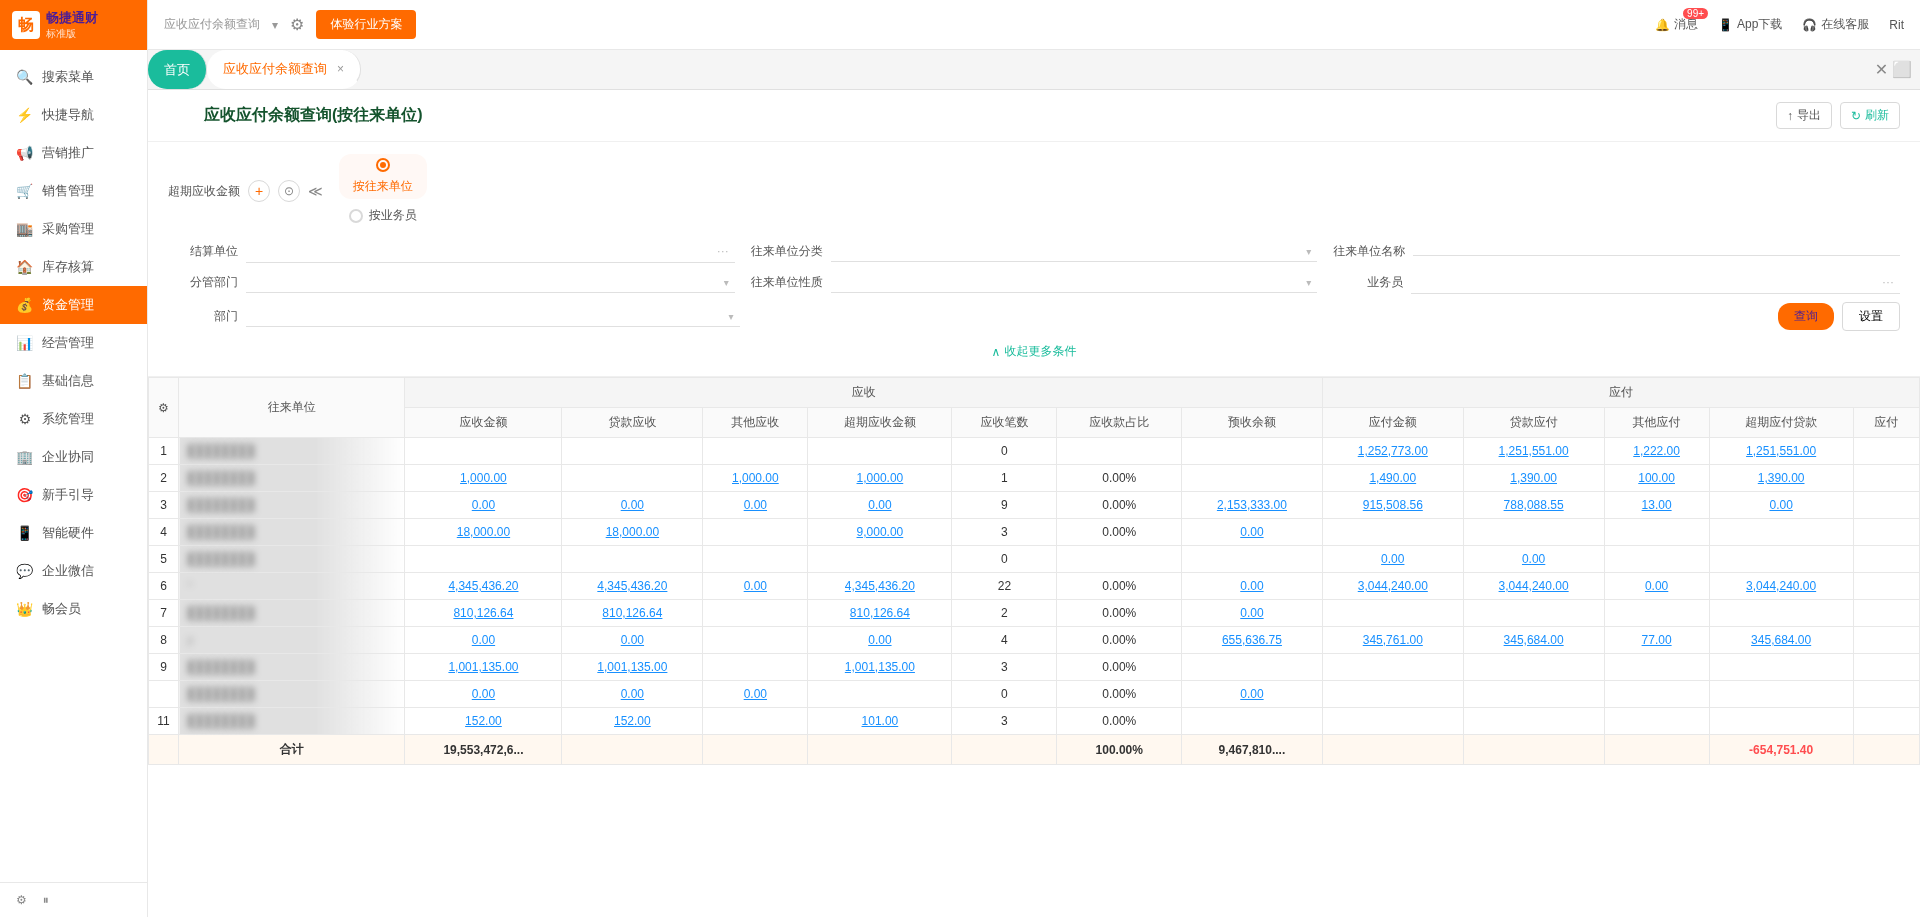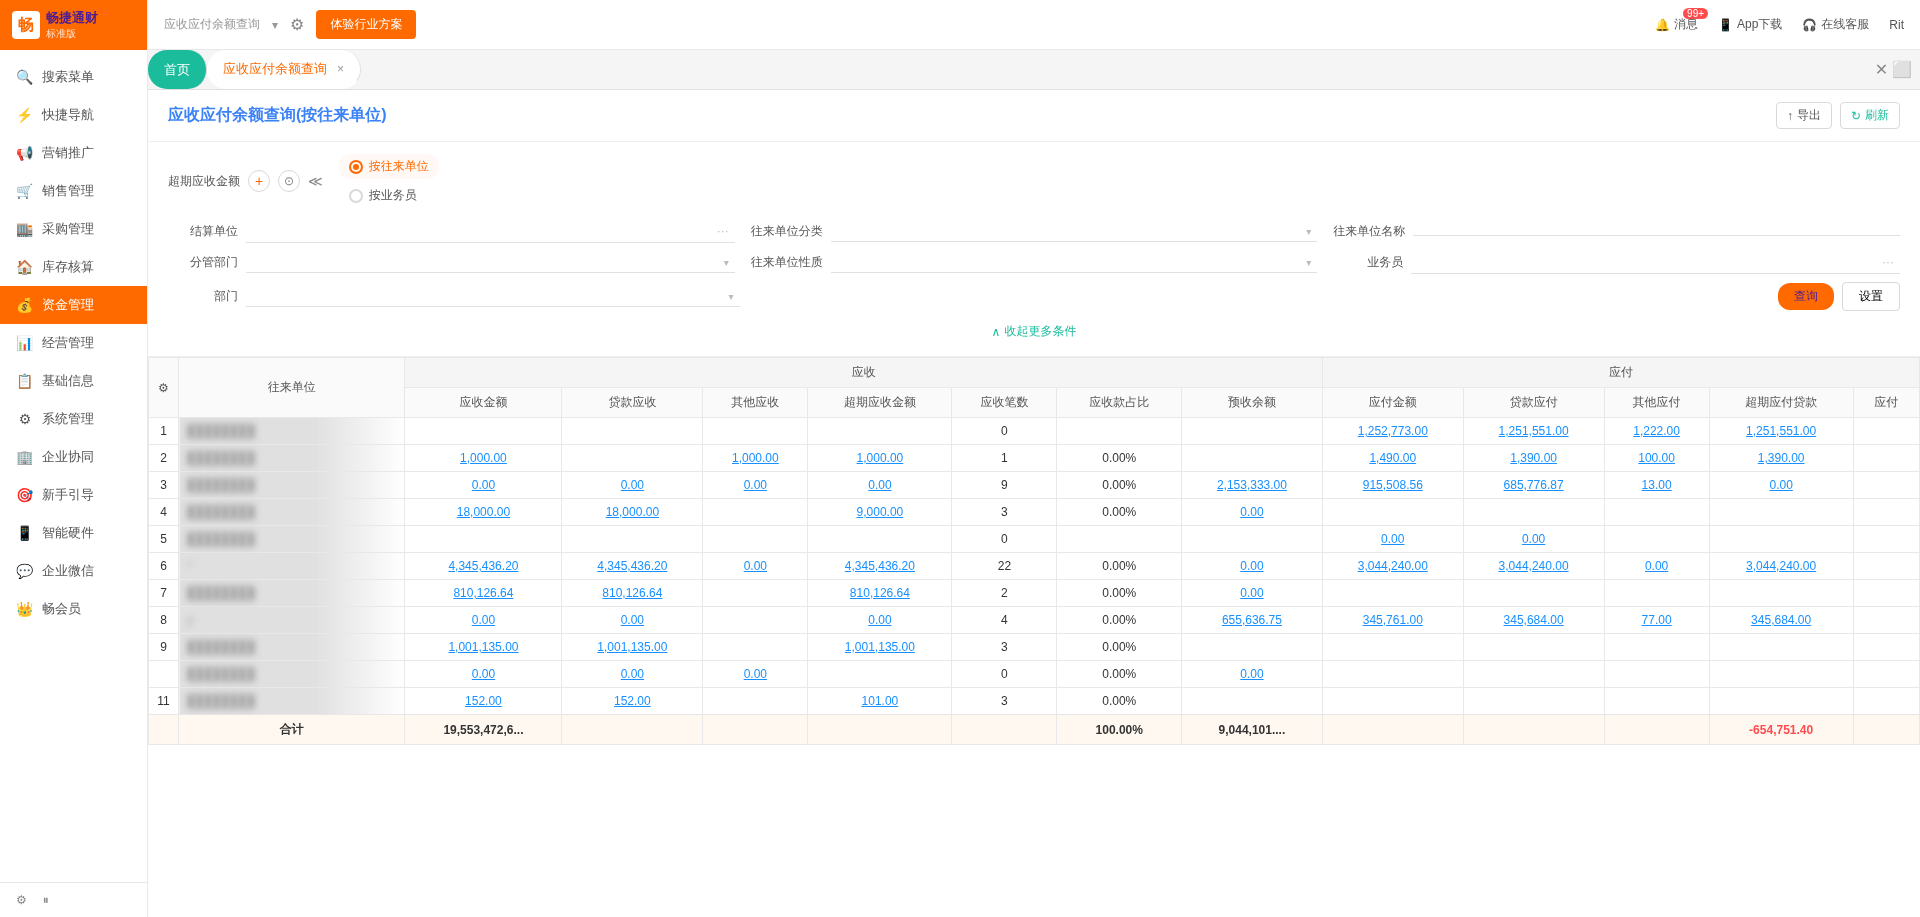--- a/index.html
+++ b/index.html
@@ -71,37 +71,37 @@
     .page-container {
       background: #fff; margin: 0; height: 100%; display: flex; flex-direction: column;
     }
 
     
     .page-header {
       padding: 12px 20px 0 20px; background: #fff;
       display: flex; align-items: center; justify-content: space-between;
       border-bottom: 1px solid #f0f0f0;
     }
-    .page-title { font-size: 16px; font-weight: bold; color: #3b82f6; padding-bottom: 12px; }
+    .page-title { font-size: 16px; font-weight: bold; color: #14532d; padding-bottom: 12px; margin-left: 36px; }
     .page-actions { display: flex; gap: 8px; padding-bottom: 12px; }
     .btn-export { background: #fff; border: 1px solid #d9d9d9; border-radius: 4px; padding: 4px 10px; font-size: 12px; cursor: pointer; color: #555; display: flex; align-items: center; gap: 4px; }
     .btn-refresh { background: #fff; border: 1px solid #d9d9d9; border-radius: 4px; padding: 4px 10px; font-size: 12px; cursor: pointer; color: #1abc9c; display: flex; align-items: center; gap: 4px; }
 
     
     .filter-area {
       padding: 12px 20px; background: #fff; border-bottom: 1px solid #f0f0f0;
     }
     .filter-top { display: flex; align-items: center; gap: 8px; margin-bottom: 12px; }
     .filter-label { font-size: 12px; color: #555; }
     .filter-add-btn { width: 22px; height: 22px; border: 1px solid #d9d9d9; border-radius: 50%; display: flex; align-items: center; justify-content: center; cursor: pointer; color: #ff6a00; font-size: 14px; }
     .filter-schema-btn { width: 22px; height: 22px; border: 1px solid #d9d9d9; border-radius: 50%; display: flex; align-items: center; justify-content: center; cursor: pointer; color: #888; font-size: 12px; }
     .filter-collapse-btn { cursor: pointer; color: #888; font-size: 14px; }
     .filter-option { 
       display: flex; align-items: center; gap: 6px; cursor: pointer;
-      padding: 4px 10px; border-radius: 12px; color: #ff6a00; background: #fff8f5; font-size: 12px;
+      padding: 4px 10px; border-radius: 12px; color: #ff6a00; background: #fff8f5; font-size: 12px; flex-direction: column;
     }
     .filter-option-radio { width: 14px; height: 14px; border-radius: 50%; border: 2px solid #ff6a00; display: flex; align-items: center; justify-content: center; }
     .filter-option-radio-inner { width: 6px; height: 6px; background: #ff6a00; border-radius: 50%; }
     .filter-option2 { display: flex; align-items: center; gap: 6px; cursor: pointer; padding: 4px 10px; border-radius: 12px; color: #555; font-size: 12px; }
     .filter-option2-radio { width: 14px; height: 14px; border-radius: 50%; border: 2px solid #d9d9d9; }
 
     .filter-row { display: flex; gap: 16px; margin-bottom: 8px; }
     .filter-item { flex: 1; display: flex; align-items: center; gap: 8px; }
     .filter-item-label { min-width: 70px; color: #555; font-size: 12px; text-align: right; }
     .filter-input {
@@ -412,21 +412,21 @@
               <td>3</td>
               <td class="company-cell" style="background: linear-gradient(90deg, rgb(224, 224, 224) 60%, transparent); color: transparent; text-shadow: rgb(170, 170, 170) 0px 0px 6px; user-select: none;">████████</td>
               <td class="link-cell">0.00</td>
               <td class="link-cell">0.00</td>
               <td class="link-cell">0.00</td>
               <td class="link-cell">0.00</td>
               <td>9</td>
               <td>0.00%</td>
               <td class="link-cell">2,153,333.00</td>
               <td class="link-cell">915,508.56</td>
-              <td class="link-cell">685,776.87</td>
+              <td class="link-cell">788,088.55</td>
               <td class="link-cell">13.00</td>
               <td class="link-cell">0.00</td>
               <td></td>
             </tr>
             <tr>
               <td>4</td>
               <td class="company-cell" style="background: linear-gradient(90deg, rgb(224, 224, 224) 60%, transparent); color: transparent; text-shadow: rgb(170, 170, 170) 0px 0px 6px; user-select: none;">████████</td>
               <td class="link-cell">18,000.00</td>
               <td class="link-cell">18,000.00</td>
               <td></td>
@@ -556,21 +556,21 @@
         <tfoot>
           <tr class="table-footer">
             <td></td>
             <td>合计</td>
             <td>19,553,472,6...</td>
             <td></td>
             <td></td>
             <td></td>
             <td></td>
             <td>100.00%</td>
-            <td>9,044,101....</td>
+            <td>9,467,810....</td>
             <td></td>
             <td></td>
             <td></td>
             <td style="color:#ff4d4f;">-654,751.40</td>
             <td></td>
           </tr>
         </tfoot>
       </table>
     </div>
 

